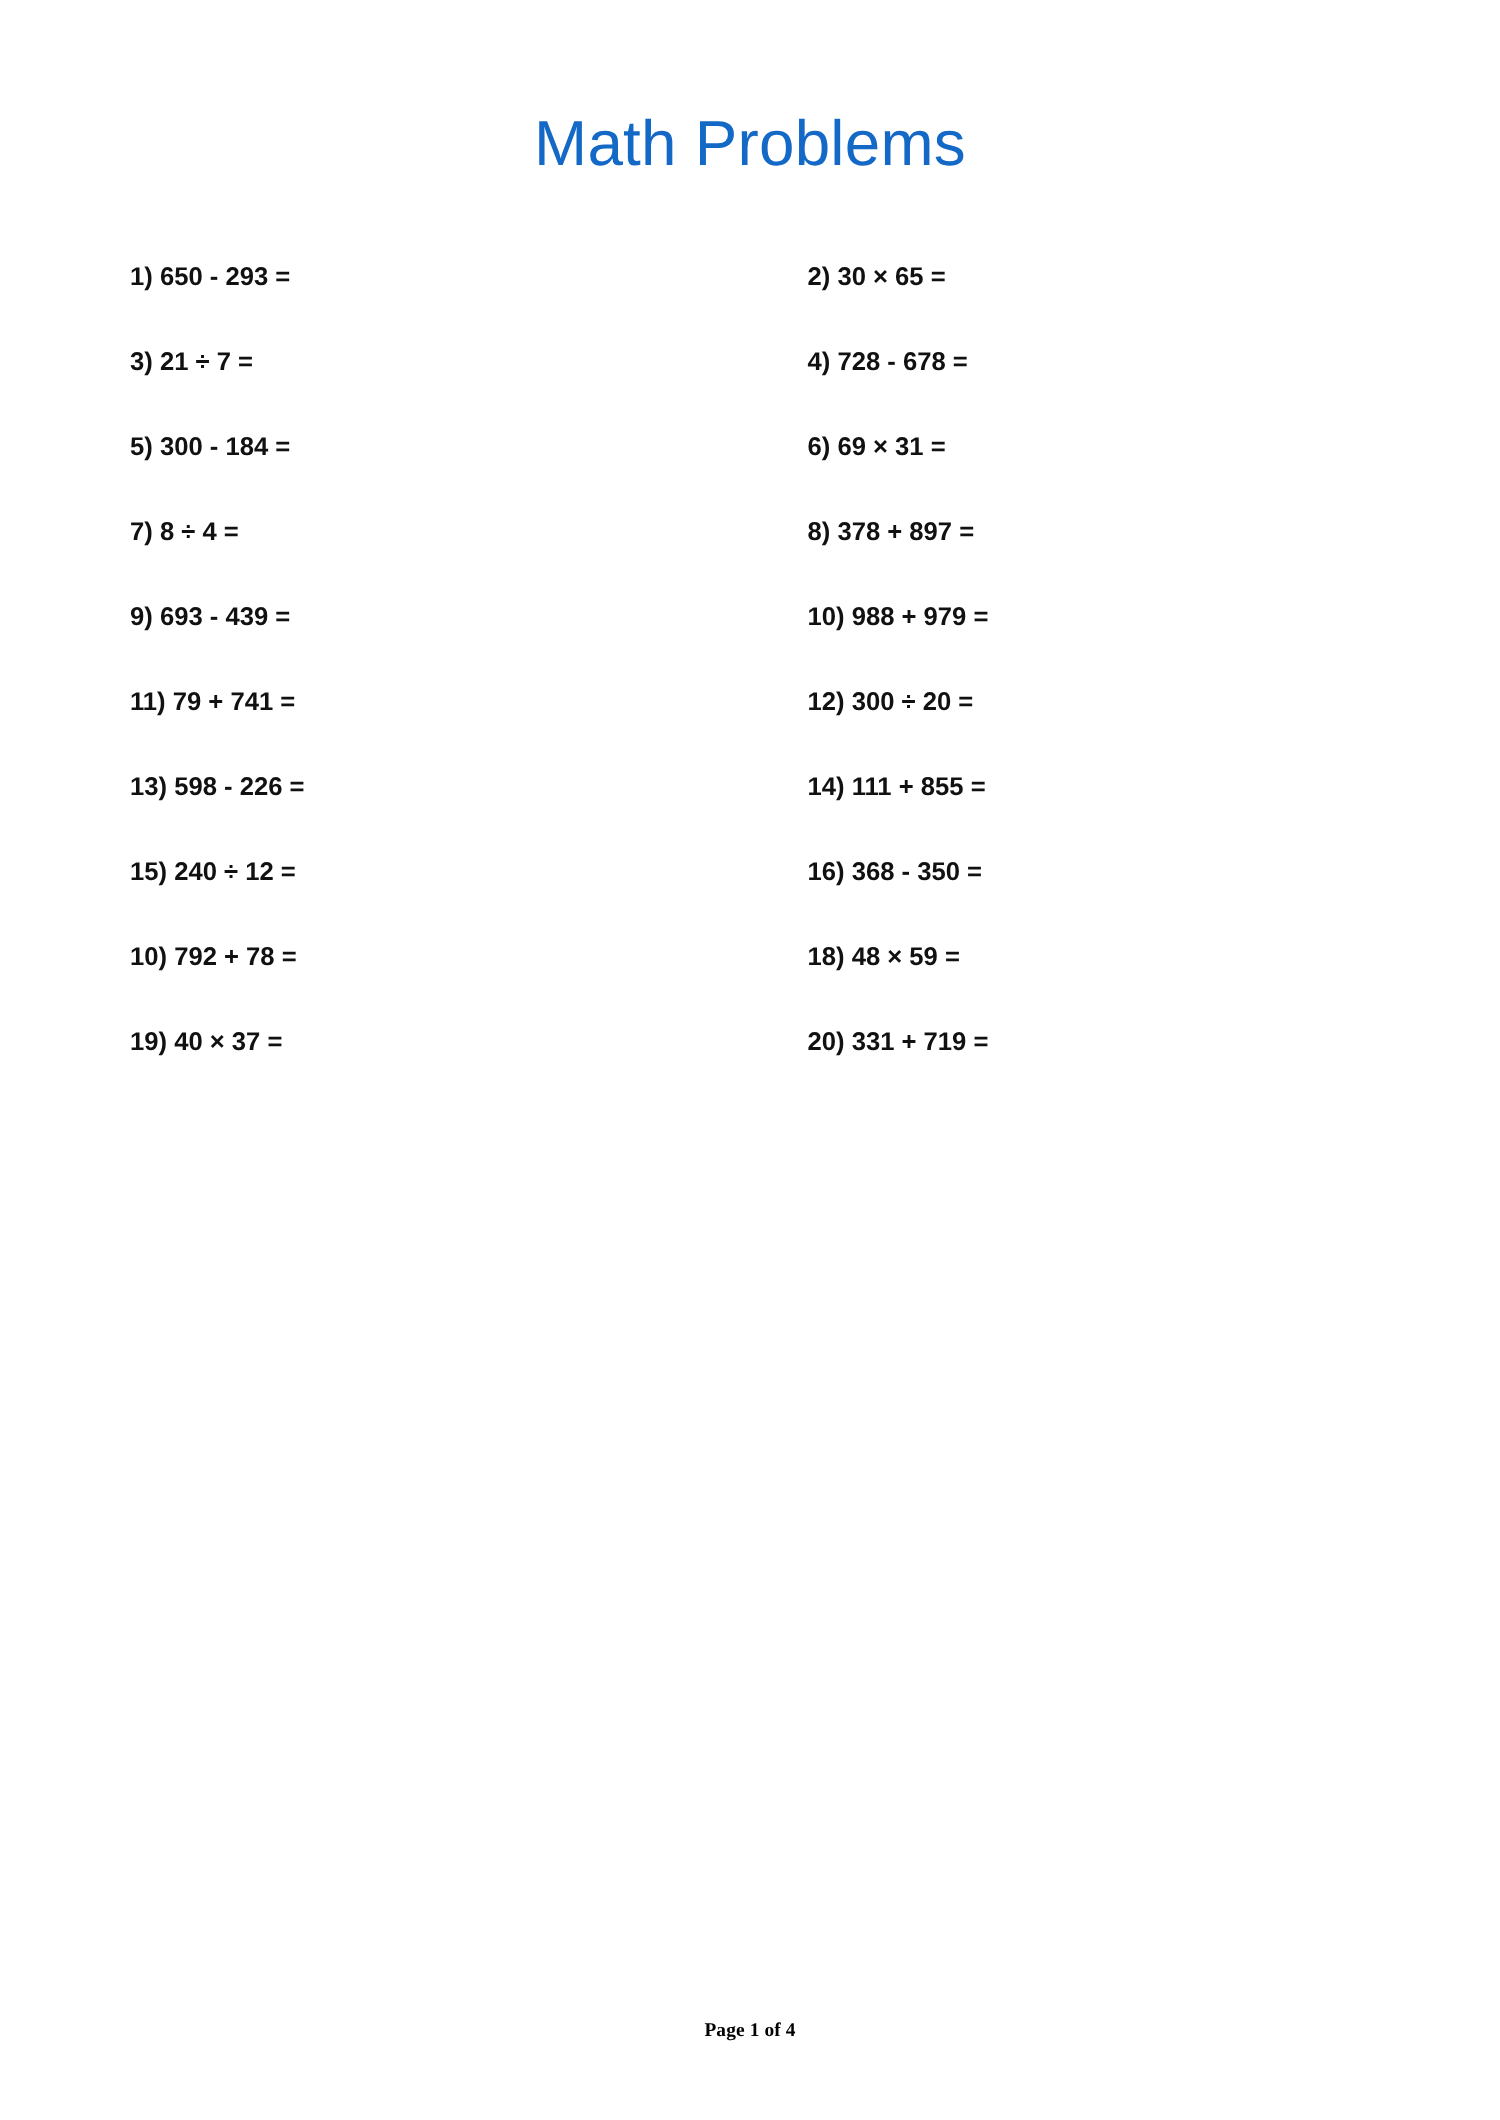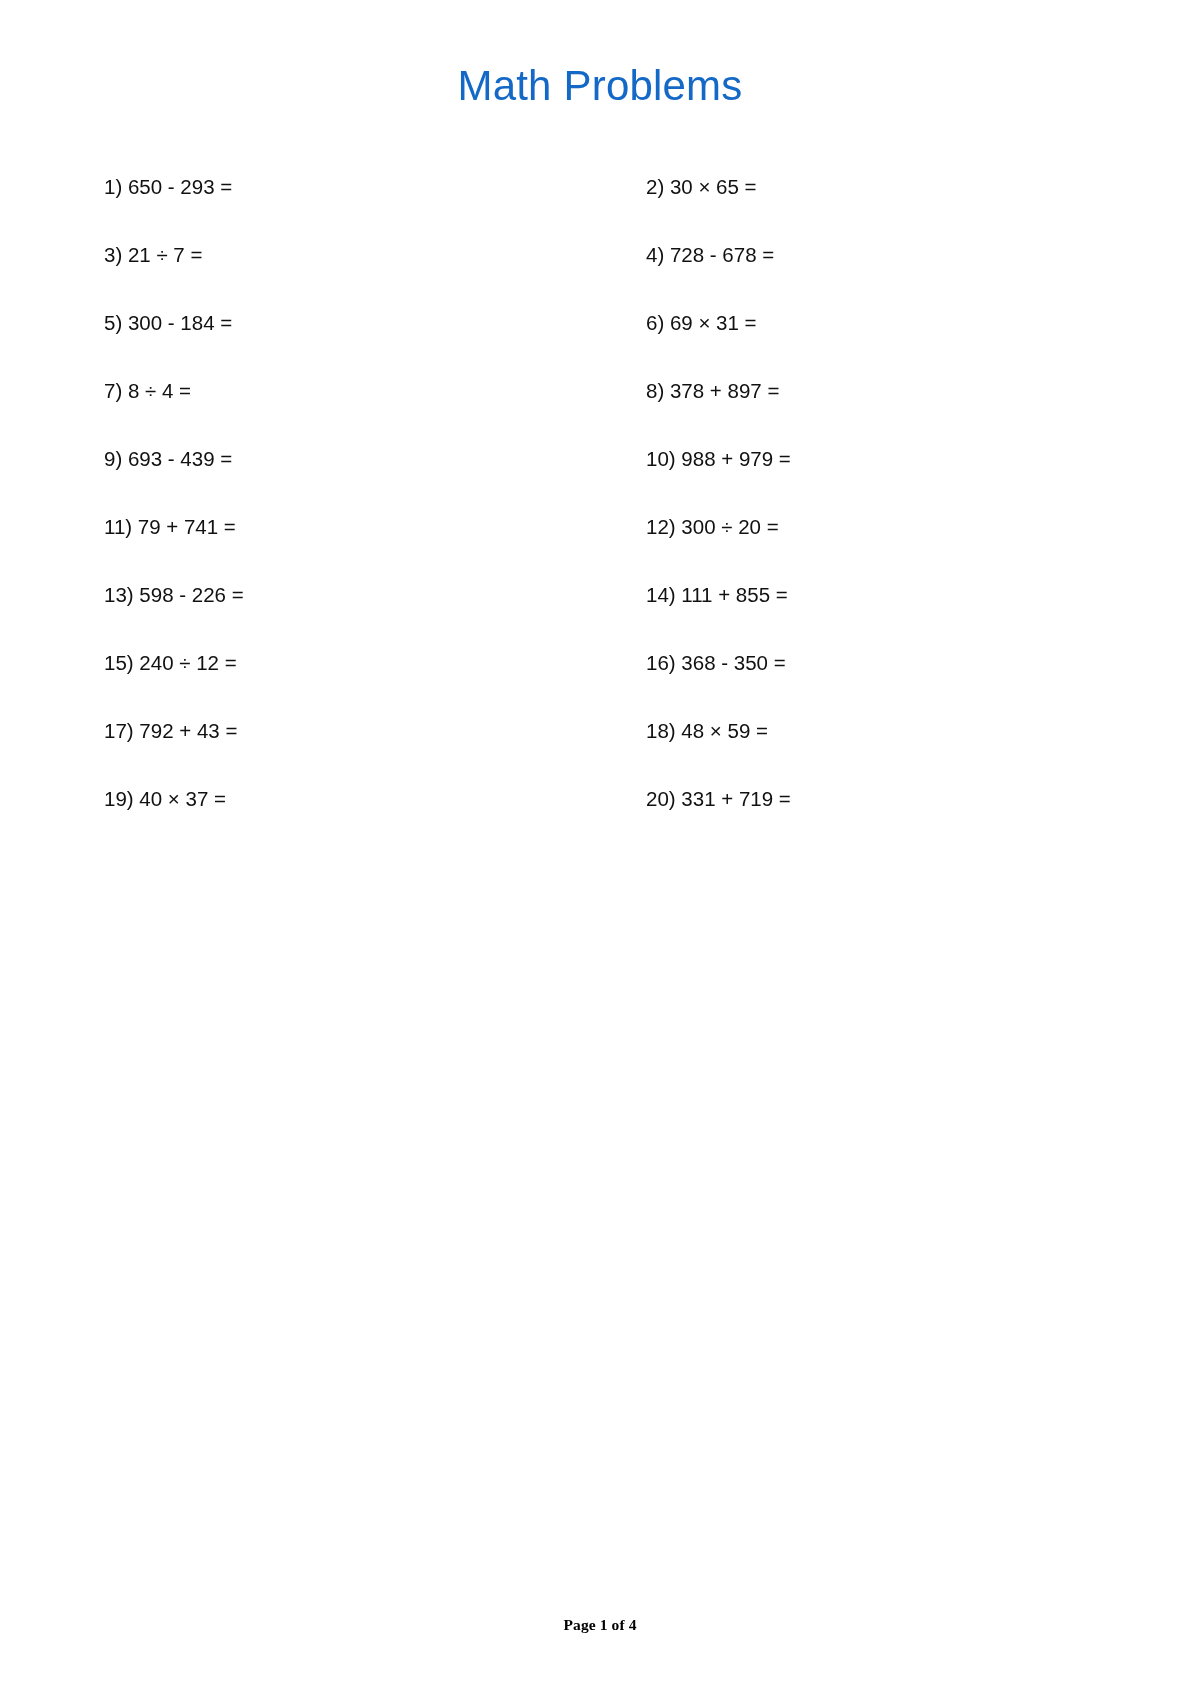--- a/index.html
+++ b/index.html
@@ -19,46 +19,46 @@
   .page {
     width: 1200px;
     height: 1696px;
     background: #ffffff;
     box-sizing: border-box;
     position: relative;
   }
   .worksheet-title {
     text-align: center;
     color: #1469c7;
-    font-size: 42px;
+    font-size: 51px;
     font-weight: 400;
     letter-spacing: 0.2px;
     margin: 0;
-    padding-top: 62px;
+    padding-top: 86px;
     font-family: "Liberation Sans", sans-serif;
     line-height: 1.15;
   }
   .problems {
     margin-top: 66px;
     padding-left: 104px;
     padding-right: 104px;
     box-sizing: border-box;
     width: 1200px;
   }
   .problem-row {
     display: flex;
     width: 100%;
     height: 68px;
     align-items: flex-start;
   }
   .problem-cell {
     width: 50%;
     box-sizing: border-box;
     font-size: 20.5px;
-    font-weight: 400;
+    font-weight: 700;
     line-height: 1.1;
     color: #111111;
     white-space: nowrap;
     font-family: "Liberation Sans", sans-serif;
   }
   .problem-cell.right {
     padding-left: 46px;
   }
   .footer {
     position: absolute;
@@ -116,21 +116,21 @@
       <div class="problem-cell left">13) 598 - 226 =</div>
       <div class="problem-cell right">14) 111 + 855 =</div>
     </div>
 
     <div class="problem-row">
       <div class="problem-cell left">15) 240 ÷ 12 =</div>
       <div class="problem-cell right">16) 368 - 350 =</div>
     </div>
 
     <div class="problem-row">
-      <div class="problem-cell left">17) 792 + 43 =</div>
+      <div class="problem-cell left">10) 792 + 78 =</div>
       <div class="problem-cell right">18) 48 × 59 =</div>
     </div>
 
     <div class="problem-row">
       <div class="problem-cell left">19) 40 × 37 =</div>
       <div class="problem-cell right">20) 331 + 719 =</div>
     </div>
 
   </div>
 

